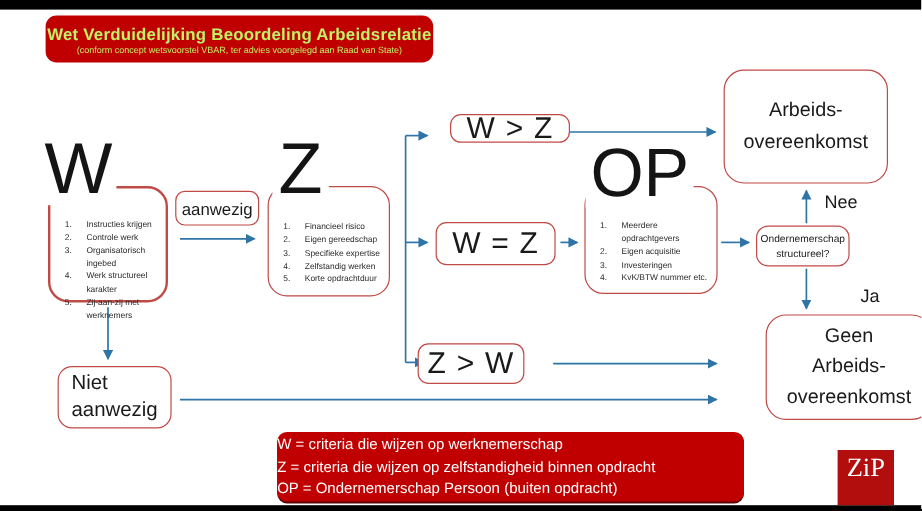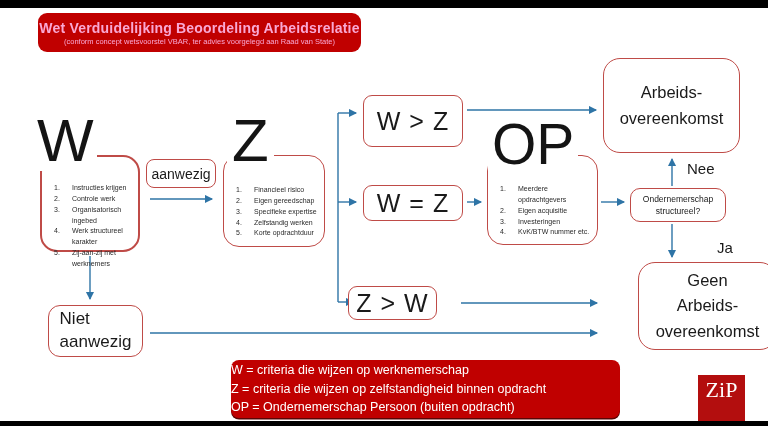--- a/index.html
+++ b/index.html
@@ -14,21 +14,21 @@
   #canvas{position:relative;width:768px;height:426px;background:#fff;overflow:hidden}
   .abs{position:absolute}
   .bar-top{left:0;top:0;width:768px;height:8px;background:#000}
   .bar-bottom{left:0;top:421px;width:768px;height:5px;background:#000}
 
   #arrow-layer{left:0;top:0;width:768px;height:426px;z-index:1}
   .arrow{stroke:var(--arrow);stroke-width:1.4;fill:none}
   .ahead{fill:var(--arrow)}
 
   .banner{left:38px;top:13px;width:323px;height:39px;background:var(--banner-red);
-    border-radius:9px;color:#f9a8d4;text-align:center;display:flex;flex-direction:column;
+    border-radius:9px;color:#bef264;text-align:center;display:flex;flex-direction:column;
     justify-content:center;z-index:3}
   .banner .t{font-size:14px;font-weight:700;letter-spacing:.2px}
   .banner .s{font-size:7.5px;margin-top:1px}
 
   .bigletter{color:#141414;background:#fff;line-height:1;z-index:3;font-weight:400}
   .letter-w{left:34px;top:111px;font-size:60px;padding:0 3px}
   .letter-z{left:227px;top:111px;font-size:60px;padding:0 5px}
   .letter-op{left:488px;top:116px;font-size:57px;padding:0 4px}
 
   .rbox{position:absolute;background:#fff;border:1.4px solid var(--box-border);
@@ -40,36 +40,36 @@
   ol.crit{position:absolute;left:9px;right:3px;list-style:none;font-size:7px;
     line-height:1.55;color:#2a2a2a;counter-reset:n}
   ol.crit li{counter-increment:n;position:relative;padding-left:21px}
   ol.crit li::before{content:counter(n) ".";position:absolute;left:3px}
   .wbox ol.crit{top:26px}
   .zbox ol.crit{top:29px}
   .opbox ol.crit{top:28px}
 
   .cmp{display:flex;align-items:center;justify-content:center;font-size:25px;
     letter-spacing:1px;border-radius:9px;border-width:1.3px;z-index:4}
-  .cmp-wgz{left:363px;top:95px;width:100px;height:52px}
+  .cmp-wgz{left:375px;top:95px;width:100px;height:24px}
   .cmp-weq{left:363px;top:185px;width:100px;height:36px}
   .cmp-zgw{left:348px;top:286px;width:89px;height:34px}
 
   .small-tag{display:flex;align-items:center;justify-content:center;text-align:left;z-index:4}
   .aanwezig{left:146px;top:159px;width:70px;height:29px;border-radius:8px;font-size:14px}
   .nietaanwezig{left:48px;top:305px;width:95px;height:52px;border-radius:12px;
     font-size:17px;line-height:1.35;white-space:pre-line}
 
   .outcome{display:flex;align-items:center;justify-content:center;text-align:center;
     font-size:16.5px;line-height:1.55;white-space:pre-line;border-radius:17px;
     border-width:1.8px;z-index:4}
   .out-emp{left:603px;top:58px;width:137px;height:95px}
   .out-geen{left:638px;top:262px;width:139px;height:88px}
 
-  .decision{left:630px;top:188px;width:96px;height:34px;border-radius:10px;
+  .decision{left:630px;top:188px;width:78px;height:34px;border-radius:10px;
     font-size:8.5px;line-height:1.45;white-space:pre-line;border-width:1.1px;
     display:flex;align-items:center;justify-content:center;text-align:center;z-index:4}
 
   .flow-label{font-size:15px;color:#1a1a1a;z-index:4}
   .lbl-nee{left:687px;top:160px}
   .lbl-ja{left:717px;top:239px}
 
   .legend{left:231px;top:360px;width:389px;height:58px;background:var(--banner-red);
     border-radius:8px;color:#fff;display:flex;flex-direction:column;justify-content:center;
     padding-left:0;font-size:12.5px;line-height:1.5;font-weight:500;z-index:4;

